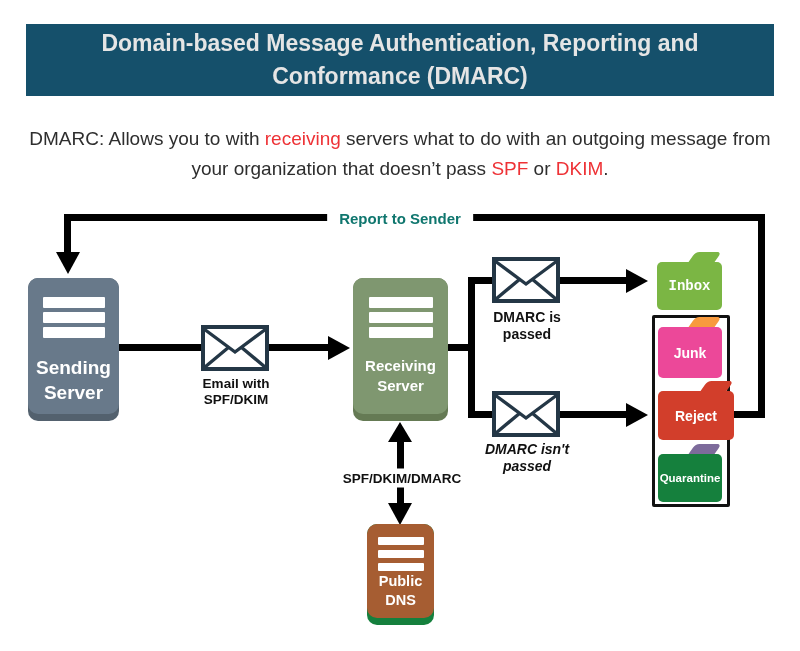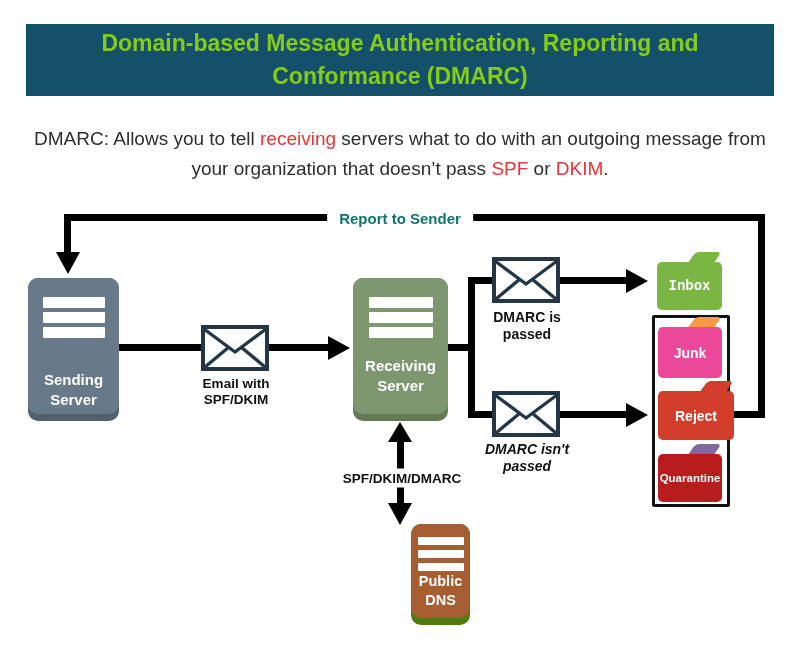--- a/index.html
+++ b/index.html
@@ -2,21 +2,21 @@
 <html><head>
 <meta charset="utf-8">
 <style>
   html,body{margin:0;padding:0;background:#fff;}
   .canvas{position:relative;width:800px;height:651px;background:#ffffff;
           font-family:"Liberation Sans",sans-serif;overflow:hidden;}
 
   
   .banner{position:absolute;left:26px;top:24px;width:748px;height:72px;
           display:flex;flex-direction:column;align-items:center;justify-content:center;
-          color:#84cc16;font-weight:bold;font-size:23px;line-height:1.43;text-align:center;}
+          color:#e5e5e5;font-weight:bold;font-size:23px;line-height:1.43;text-align:center;}
 
   
   .subtitle{position:absolute;left:0;top:124px;width:800px;text-align:center;
             font-size:19px;line-height:1.6;color:#2e2e2e;}
   .seg-red{color:#ee3236;}
 
   
   .hline,.vline{position:absolute;background:#000;}
   .hline{height:7px;} .vline{width:7px;}
   .arr{position:absolute;width:0;height:0;}
@@ -58,21 +58,21 @@
 </head>
 <body>
 
 <div class="canvas">
 
   <div class="banner" style="background-color: rgb(21, 80, 107);">
     <div>Domain-based Message Authentication, Reporting and</div>
     <div>Conformance (DMARC)</div>
   </div>
 
-  <div class="subtitle"><span>DMARC: Allows you to tell </span><span class="seg-red">receiving</span><span> servers what to do with an outgoing message from</span><br><span>your organization that doesn’t pass </span><span class="seg-red">SPF</span><span> or </span><span class="seg-red">DKIM</span><span>.</span></div>
+  <div class="subtitle"><span>DMARC: Allows you to with </span><span class="seg-red">receiving</span><span> servers what to do with an outgoing message from</span><br><span>your organization that doesn’t pass </span><span class="seg-red">SPF</span><span> or </span><span class="seg-red">DKIM</span><span>.</span></div>
 
   <div class="hline" style="left:64px;top:214px;width:701px;"></div>
   <div class="vline" style="left:64px;top:214px;height:42px;"></div>
   <div class="arr arr-down" style="left:56px;top:252px;"></div>
   <div class="vline" style="left:758px;top:214px;height:204px;"></div>
   <div class="hline" style="left:729px;top:411px;width:36px;"></div>
   <div class="report-label" style="left:400px;top:218px;">Report to Sender</div>
 
   <div class="hline" style="left:117px;top:344px;width:213px;"></div>
   <div class="arr arr-right" style="left:328px;top:336px;"></div>
@@ -89,38 +89,38 @@
   <div class="arr arr-down2" style="left:388px;top:503px;"></div>
   <div class="spf-label" style="left:402px;top:478px;">SPF/DKIM/DMARC</div>
 
   <div class="server" style="left: 28px; top: 278px; width: 91px; height: 143px; background-color: rgb(83, 97, 110);">
     <div class="server-body" style="background-color: rgb(104, 121, 138);">
       <div class="bars" style="top:19px;">
         <div class="bar" style="width:62px;height:11px;"></div>
         <div class="bar" style="width:62px;height:11px;"></div>
         <div class="bar" style="width:62px;height:11px;"></div>
       </div>
-      <div class="server-label" style="top:92px;font-size:15px;">Sending
+      <div class="server-label" style="top:78px;font-size:19px;">Sending
 Server</div>
     </div>
   </div>
 
   <div class="server" style="left: 353px; top: 278px; width: 95px; height: 143px; background-color: rgb(101, 122, 84);">
     <div class="server-body" style="background-color: rgb(127, 151, 112);">
       <div class="bars" style="top:19px;">
         <div class="bar" style="width:64px;height:11px;"></div>
         <div class="bar" style="width:64px;height:11px;"></div>
         <div class="bar" style="width:64px;height:11px;"></div>
       </div>
       <div class="server-label" style="top:78px;font-size:15px;">Receiving
 Server</div>
     </div>
   </div>
 
-  <div class="server" style="left: 367px; top: 524px; width: 59px; height: 101px; background-color: #4d7c0f; margin-left: 44px;">
+  <div class="server" style="left: 367px; top: 524px; width: 67px; height: 101px; background-color: #15803d;">
     <div class="server-body" style="background-color: rgb(166, 93, 50);">
       <div class="bars" style="top:13px;gap:5px;">
         <div class="bar" style="width:46px;height:8px;"></div>
         <div class="bar" style="width:46px;height:8px;"></div>
         <div class="bar" style="width:46px;height:8px;"></div>
       </div>
       <div class="server-label" style="top:48px;font-size:14.5px;">Public
 DNS</div>
     </div>
   </div>
@@ -161,16 +161,16 @@
     <div class="folder-body" style="background-color: #ec4899;">Junk</div>
   </div>
 
   <div class="folder" style="left:658px;top:381px;width:76px;height:59px;">
     <div class="folder-tab" style="background-color: rgb(210, 62, 43);"></div>
     <div class="folder-body" style="background-color: rgb(210, 62, 43);">Reject</div>
   </div>
 
   <div class="folder" style="left:658px;top:444px;width:64px;height:58px;">
     <div class="folder-tab" style="background-color: rgb(125, 107, 155);"></div>
-    <div class="folder-body small" style="background-color: #b91c1c;">Quarantine</div>
+    <div class="folder-body small" style="background-color: #15803d;">Quarantine</div>
   </div>
 
 </div>
 
 </body></html>

